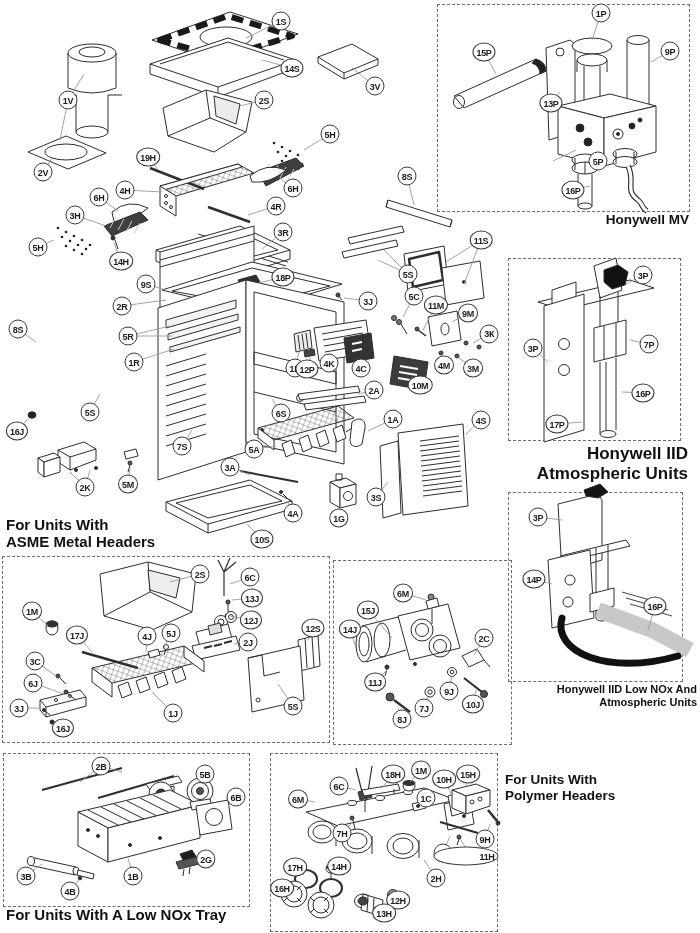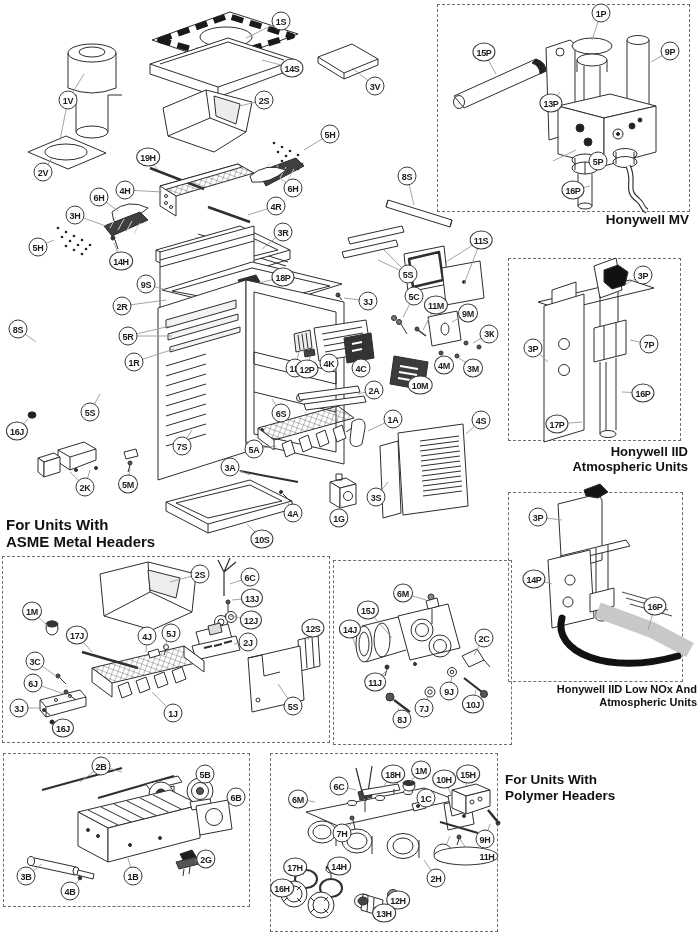--- a/index.html
+++ b/index.html
@@ -610,21 +610,21 @@
     <div class="caption" style="top: 212px; font-size: 13.5px; right: 11px; text-align: right;">
       <div>Honywell MV</div>
     </div>
     <div class="callout" style="left: 601px; top: 13px;">1P</div>
     <div class="callout" style="left: 484px; top: 52px;">15P</div>
     <div class="callout" style="left: 670px; top: 51px;">9P</div>
     <div class="callout" style="left: 551px; top: 103px;">13P</div>
     <div class="callout" style="left: 553px; top: 161px; margin-left: 45px;">5P</div>
     <div class="callout" style="left: 573px; top: 190px;">16P</div>
     <div class="dashed-box" style="left: 508px; top: 258px; width: 173px; height: 183px; border-color: rgb(110, 110, 110);"></div>
-    <div class="caption" style="top: 444px; font-size: 13px; right: 12px; text-align: right;">
+    <div class="caption" style="top: 444px; font-size: 17px; right: 12px; text-align: right;">
       <div>Honywell IID</div>
       <div>Atmospheric Units</div>
     </div>
     <div class="callout" style="left: 643px; top: 275px;">3P</div>
     <div class="callout" style="left: 533px; top: 348px;">3P</div>
     <div class="callout" style="left: 649px; top: 344px;">7P</div>
     <div class="callout" style="left: 643px; top: 393px;">16P</div>
     <div class="callout" style="left: 557px; top: 424px;">17P</div>
     <div class="dashed-box" style="left: 508px; top: 492px; width: 175px; height: 190px; border-color: rgb(110, 110, 110);"></div>
     <div class="caption" style="top: 683px; font-size: 11px; right: 3px; text-align: right;">
@@ -659,20 +659,23 @@
     <div class="callout" style="left: 403px; top: 593px;">6M</div>
     <div class="callout" style="left: 368px; top: 610px;">15J</div>
     <div class="callout" style="left: 350px; top: 629px;">14J</div>
     <div class="callout" style="left: 484px; top: 638px;">2C</div>
     <div class="callout" style="left: 375px; top: 682px;">11J</div>
     <div class="callout" style="left: 449px; top: 691px;">9J</div>
     <div class="callout" style="left: 473px; top: 704px;">10J</div>
     <div class="callout" style="left: 424px; top: 708px;">7J</div>
     <div class="callout" style="left: 402px; top: 719px;">8J</div>
     <div class="dashed-box" style="left: 3px; top: 753px; width: 247px; height: 154px; border-color: rgb(110, 110, 110);"></div>
+    <div class="caption" style="top: 906px; font-size: 15px; left: 6px; text-align: left;">
+      <div>For Units With A Low NOx Tray</div>
+    </div>
     <div class="callout" style="left: 101px; top: 766px;">2B</div>
     <div class="callout" style="left: 205px; top: 774px;">5B</div>
     <div class="callout" style="left: 236px; top: 797px;">6B</div>
     <div class="callout" style="left: 26px; top: 876px;">3B</div>
     <div class="callout" style="left: 70px; top: 891px;">4B</div>
     <div class="callout" style="left: 133px; top: 876px;">1B</div>
     <div class="callout" style="left: 206px; top: 859px;">2G</div>
     <div class="dashed-box" style="left: 270px; top: 753px; width: 228px; height: 179px; border-color: rgb(110, 110, 110);"></div>
     <div class="caption" style="top: 772px; font-size: 13.5px; left: 505px; text-align: left;">
       <div>For Units With</div>

